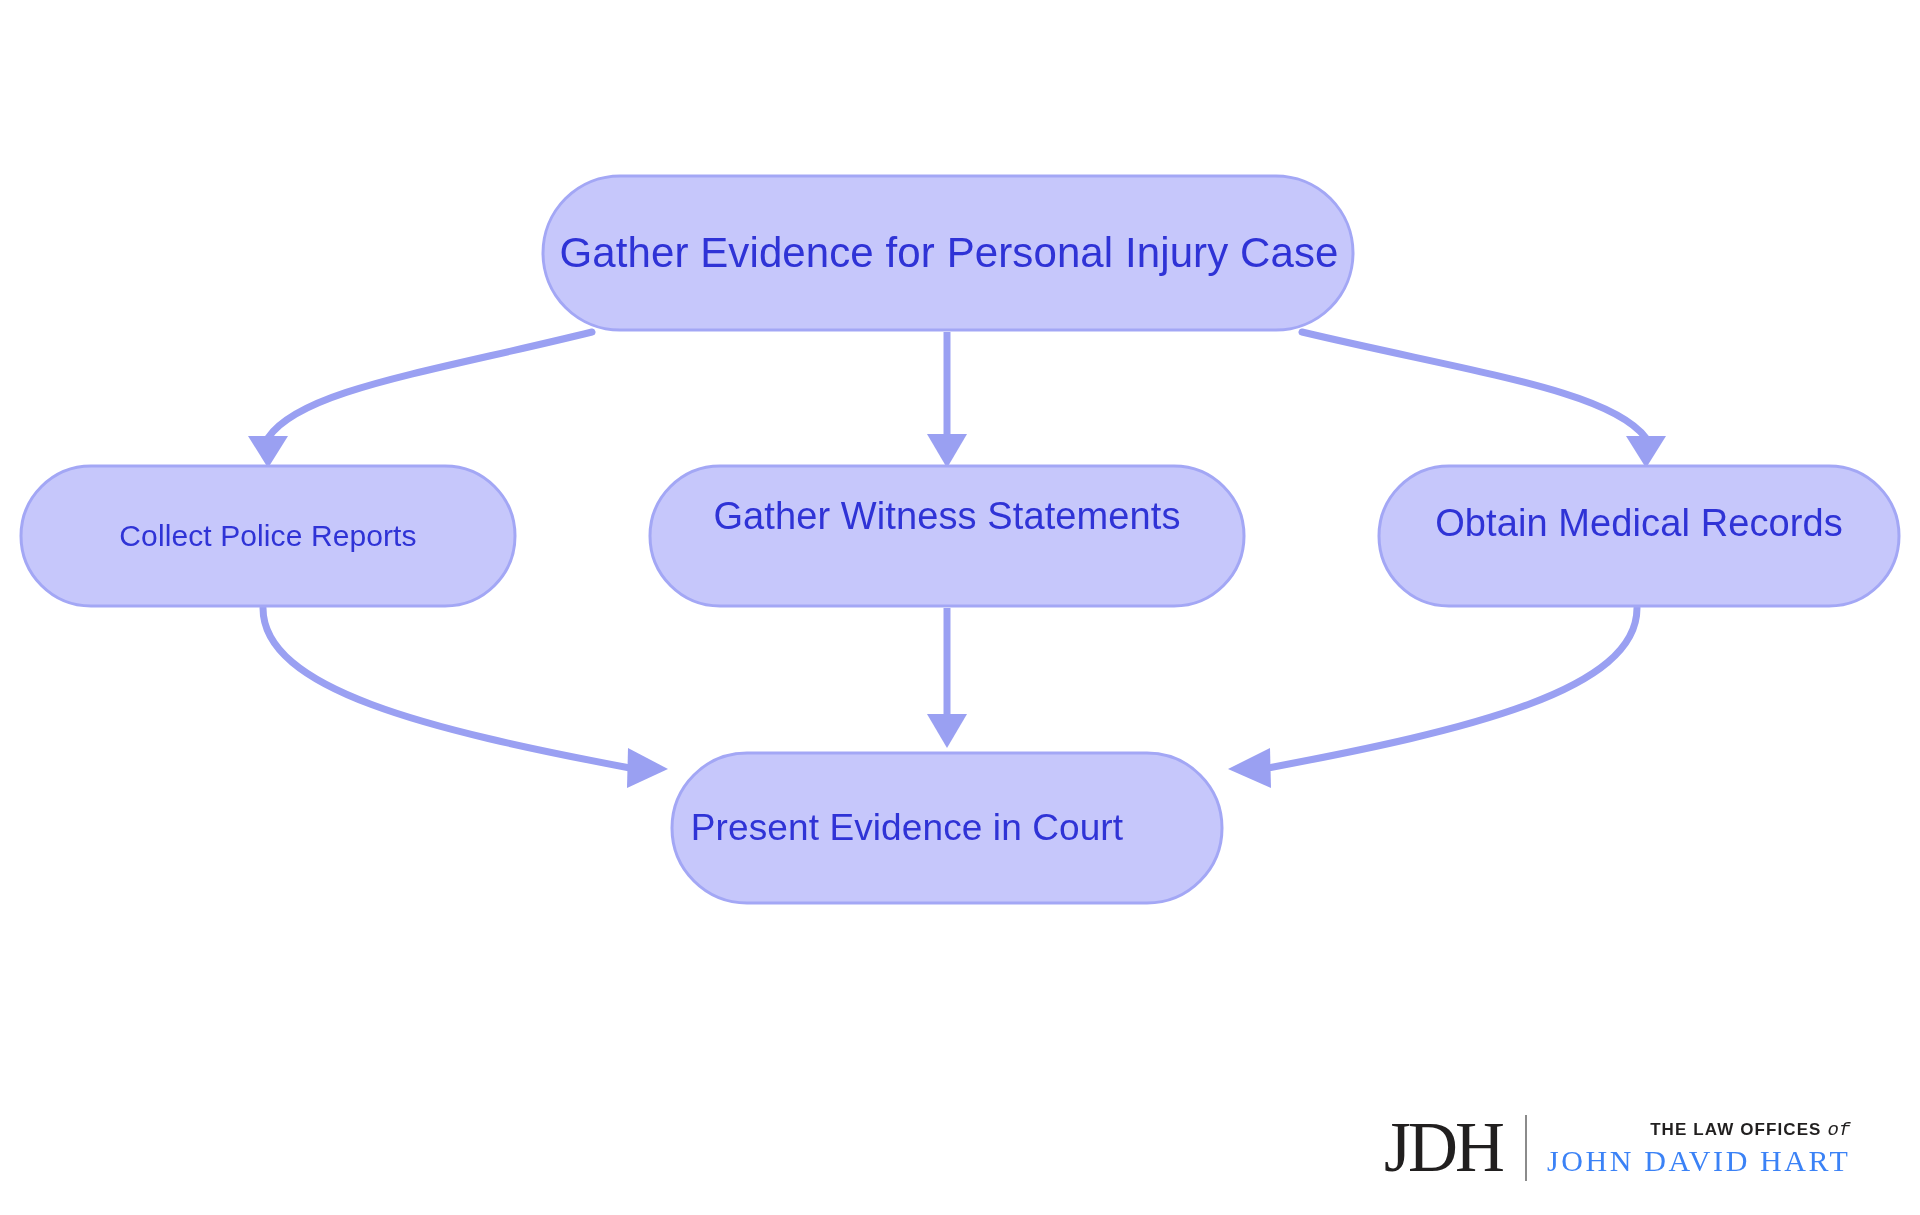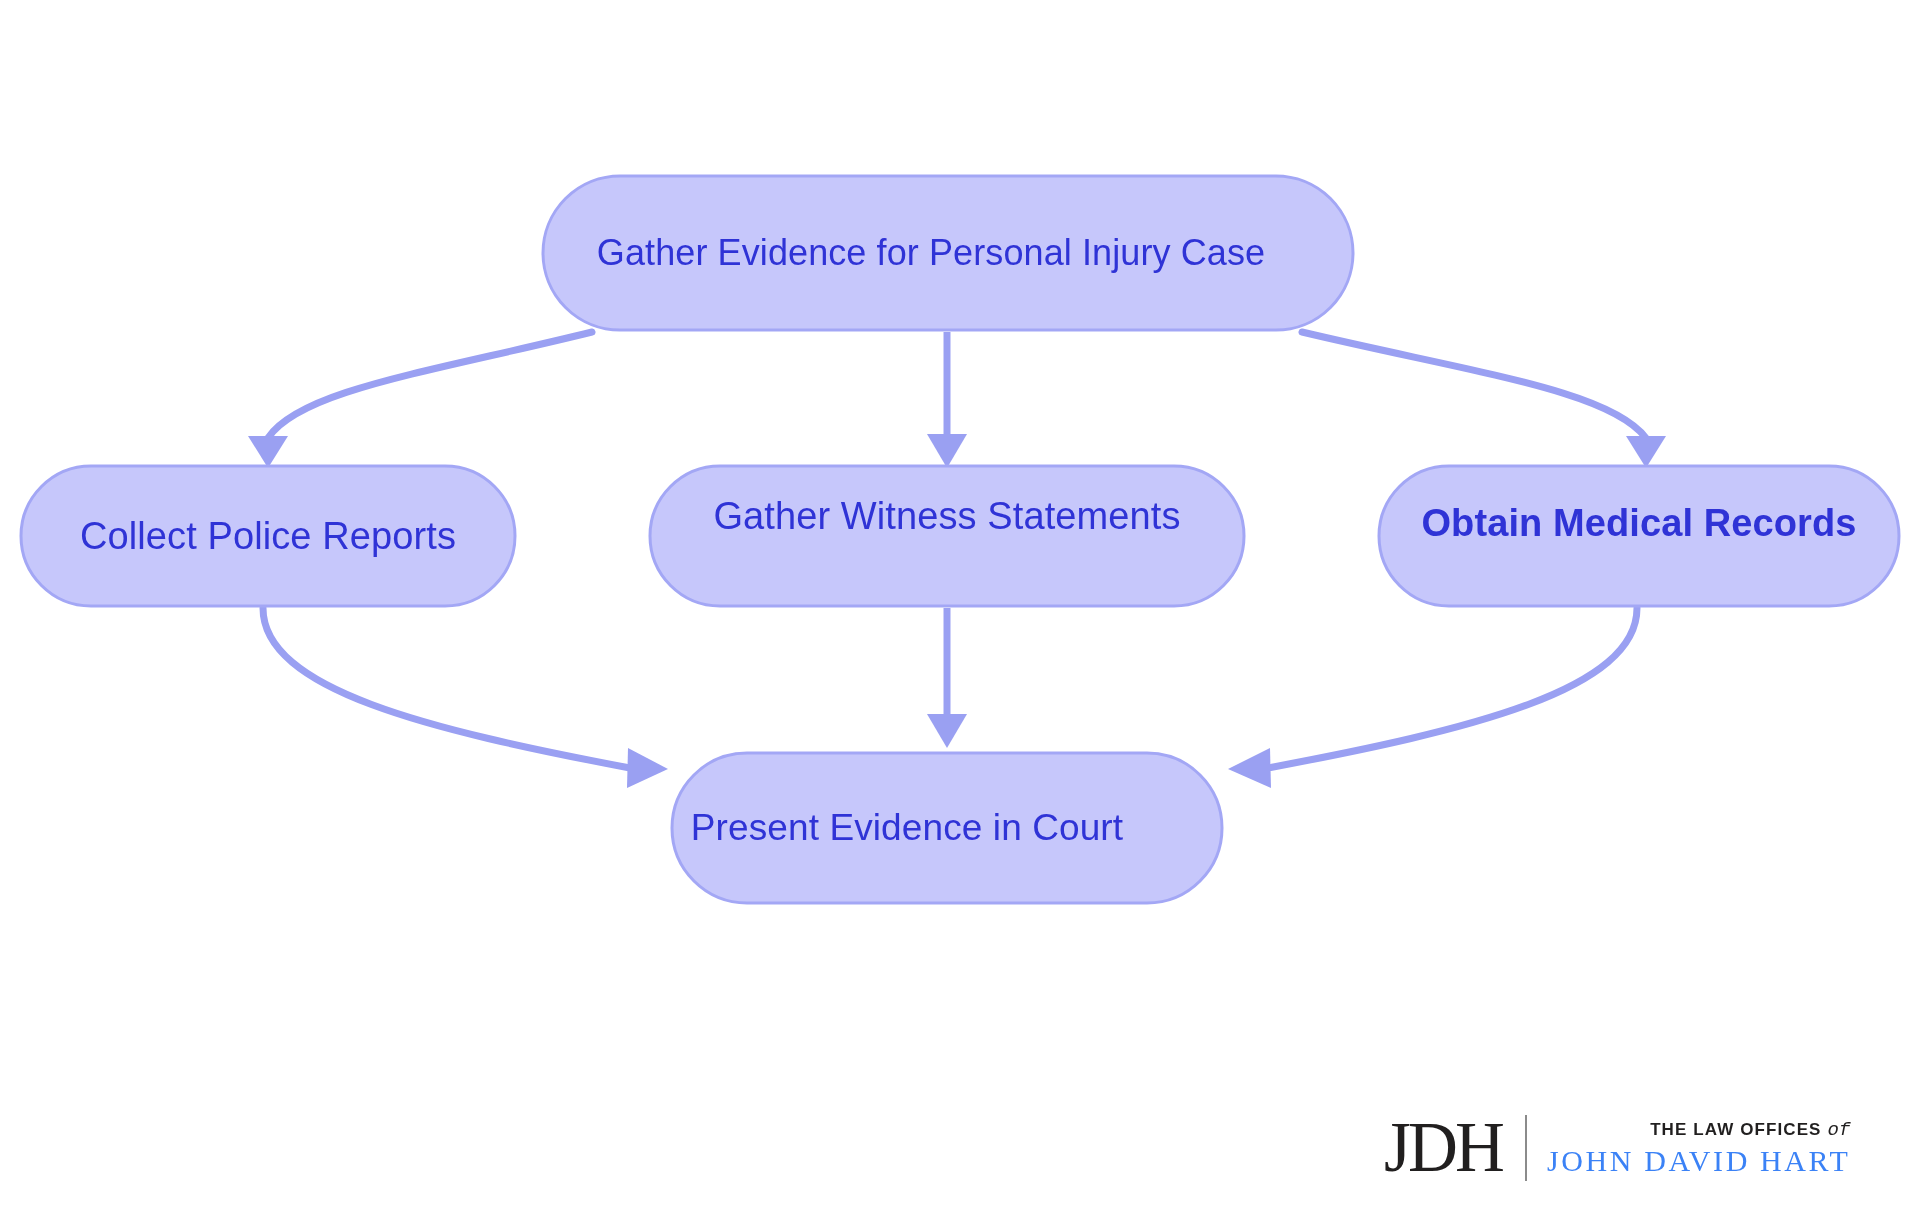--- a/index.html
+++ b/index.html
@@ -156,27 +156,27 @@
       <rect x="21" y="466" width="494" height="140" rx="70" ry="70" fill="#c6c7fb" stroke="#a3a7f5" stroke-width="3"></rect>
 
       <rect x="650" y="466" width="594" height="140" rx="70" ry="70" fill="#c6c7fb" stroke="#a3a7f5" stroke-width="3"></rect>
 
       <rect x="1379" y="466" width="520" height="140" rx="70" ry="70" fill="#c6c7fb" stroke="#a3a7f5" stroke-width="3"></rect>
 
       <rect x="672" y="753" width="550" height="150" rx="75" ry="75" fill="#c6c7fb" stroke="#a3a7f5" stroke-width="3"></rect>
     </g>
   </svg>
 
-  <div class="node-label" style="left:526px; top:176px; width:810px; height:154px; font-size:36px;">Gather Evidence for Personal Injury Case</div>
+  <div class="node-label" style="left:544px; top:176px; width:810px; height:154px; font-size:42px;">Gather Evidence for Personal Injury Case</div>
 
-  <div class="node-label" style="left:21px; top:466px; width:494px; height:140px; font-size:38px;">Collect Police Reports</div>
+  <div class="node-label" style="left:21px; top:466px; width:494px; height:140px; font-size:30px;">Collect Police Reports</div>
 
   <div class="node-label" style="left:650px; top:466px; width:594px; height:100px; font-size:38px;">Gather Witness Statements</div>
 
-  <div class="node-label" style="left:1379px; top:466px; width:520px; height:115px; font-size:38px;font-weight:bold;">Obtain Medical Records</div>
+  <div class="node-label" style="left:1379px; top:466px; width:520px; height:115px; font-size:38px;">Obtain Medical Records</div>
 
   <div class="node-label" style="left:632px; top:753px; width:550px; height:150px; font-size:37px;">Present Evidence in Court</div>
 
   <div id="logo">
     <div id="logo-mark">JDH</div>
     <div id="logo-divider"></div>
     <div id="logo-text">
       <div id="logo-line1">
         <span>THE LAW OFFICES</span>
         <span class="of">of</span>

